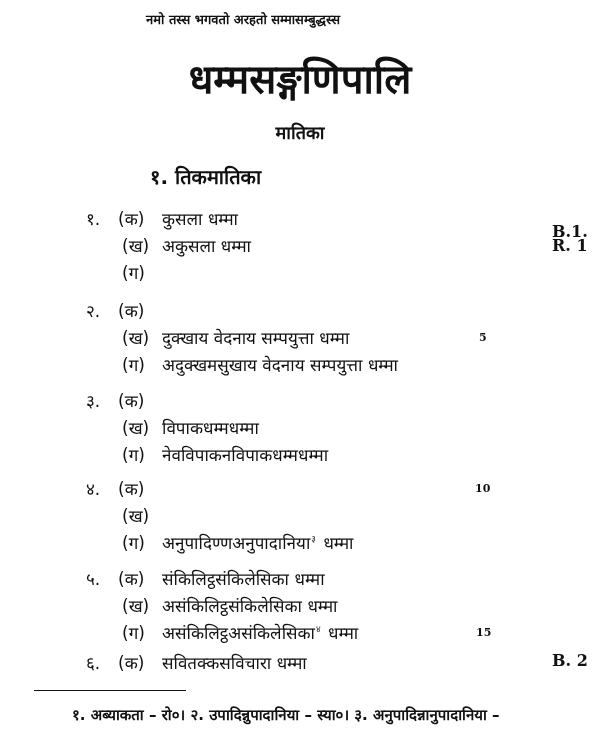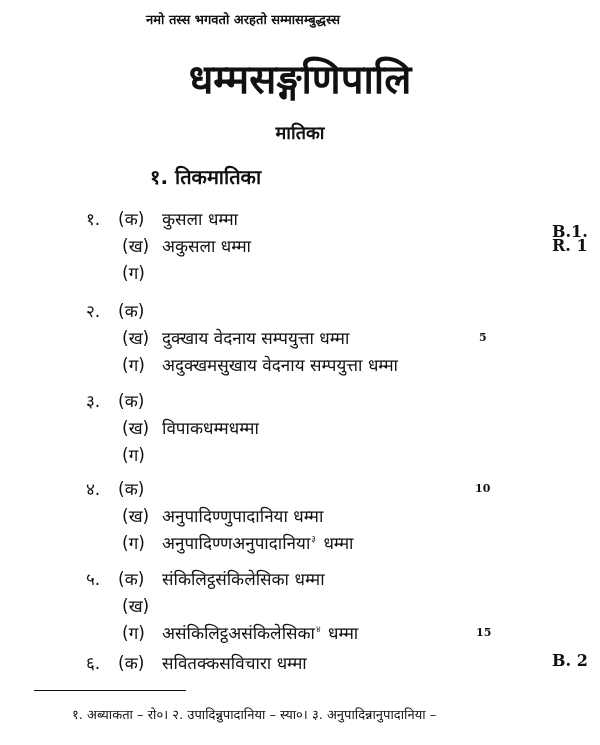--- a/index.html
+++ b/index.html
@@ -41,21 +41,21 @@
   .marginref {
     position: absolute; left: 552px; font-family: "DejaVu Serif", serif;
     font-size: 16px; font-weight: bold; line-height: 14px;
   }
   .rule {
     position: absolute; top: 690px; left: 34px; width: 152px; height: 0;
     border-top: 1.5px solid #111;
   }
   .footnotes {
     position: absolute; top: 705px; left: 30px; width: 550px;
-    font-size: 13px; line-height: 20px;
+    font-size: 15px; line-height: 20px; font-weight: bold;
   }
   .fn1 { padding-left: 42px; }
 </style>
 </head>
 <body>
 
 <div class="invocation">नमो तस्स भगवतो अरहतो सम्मासम्बुद्धस्स</div>
 <div class="title">धम्मसङ्गणिपालि</div>
 <div class="subtitle">मातिका</div>
 <div class="section-title">१. तिकमातिका</div>
@@ -91,42 +91,43 @@
   <div class="line" style="top:388px">
     <span class="num">३.</span>
     <span class="lab">(क)</span>
   </div>
   <div class="line" style="top:415px">
     <span class="lab indent">(ख)</span>
     <span class="txt">विपाकधम्मधम्मा</span>
   </div>
   <div class="line" style="top:442px">
     <span class="lab indent">(ग)</span>
+    <span class="txt">नेवविपाकनविपाकधम्मधम्मा</span>
   </div>
 
   <div class="line" style="top:476px">
     <span class="num">४.</span>
     <span class="lab">(क)</span>
   </div>
   <div class="line" style="top:503px">
     <span class="lab indent">(ख)</span>
-    <span class="txt">अनुपादिण्णुपादानिया धम्मा</span>
   </div>
   <div class="line" style="top:530px">
     <span class="lab indent">(ग)</span>
     <span class="txt"><span>अनुपादिण्णअनुपादानिया</span><sup>३</sup> <span>धम्मा</span></span>
   </div>
 
   <div class="line" style="top:566px">
     <span class="num">५.</span>
     <span class="lab">(क)</span>
     <span class="txt">संकिलिट्ठसंकिलेसिका धम्मा</span>
   </div>
   <div class="line" style="top:593px">
     <span class="lab indent">(ख)</span>
+    <span class="txt">असंकिलिट्ठसंकिलेसिका धम्मा</span>
   </div>
   <div class="line" style="top:620px">
     <span class="lab indent">(ग)</span>
     <span class="txt"><span>असंकिलिट्ठअसंकिलेसिका</span><sup>४</sup> <span>धम्मा</span></span>
   </div>
 
   <div class="line" style="top:650px">
     <span class="num">६.</span>
     <span class="lab">(क)</span>
     <span class="txt">सवितक्कसविचारा धम्मा</span>

